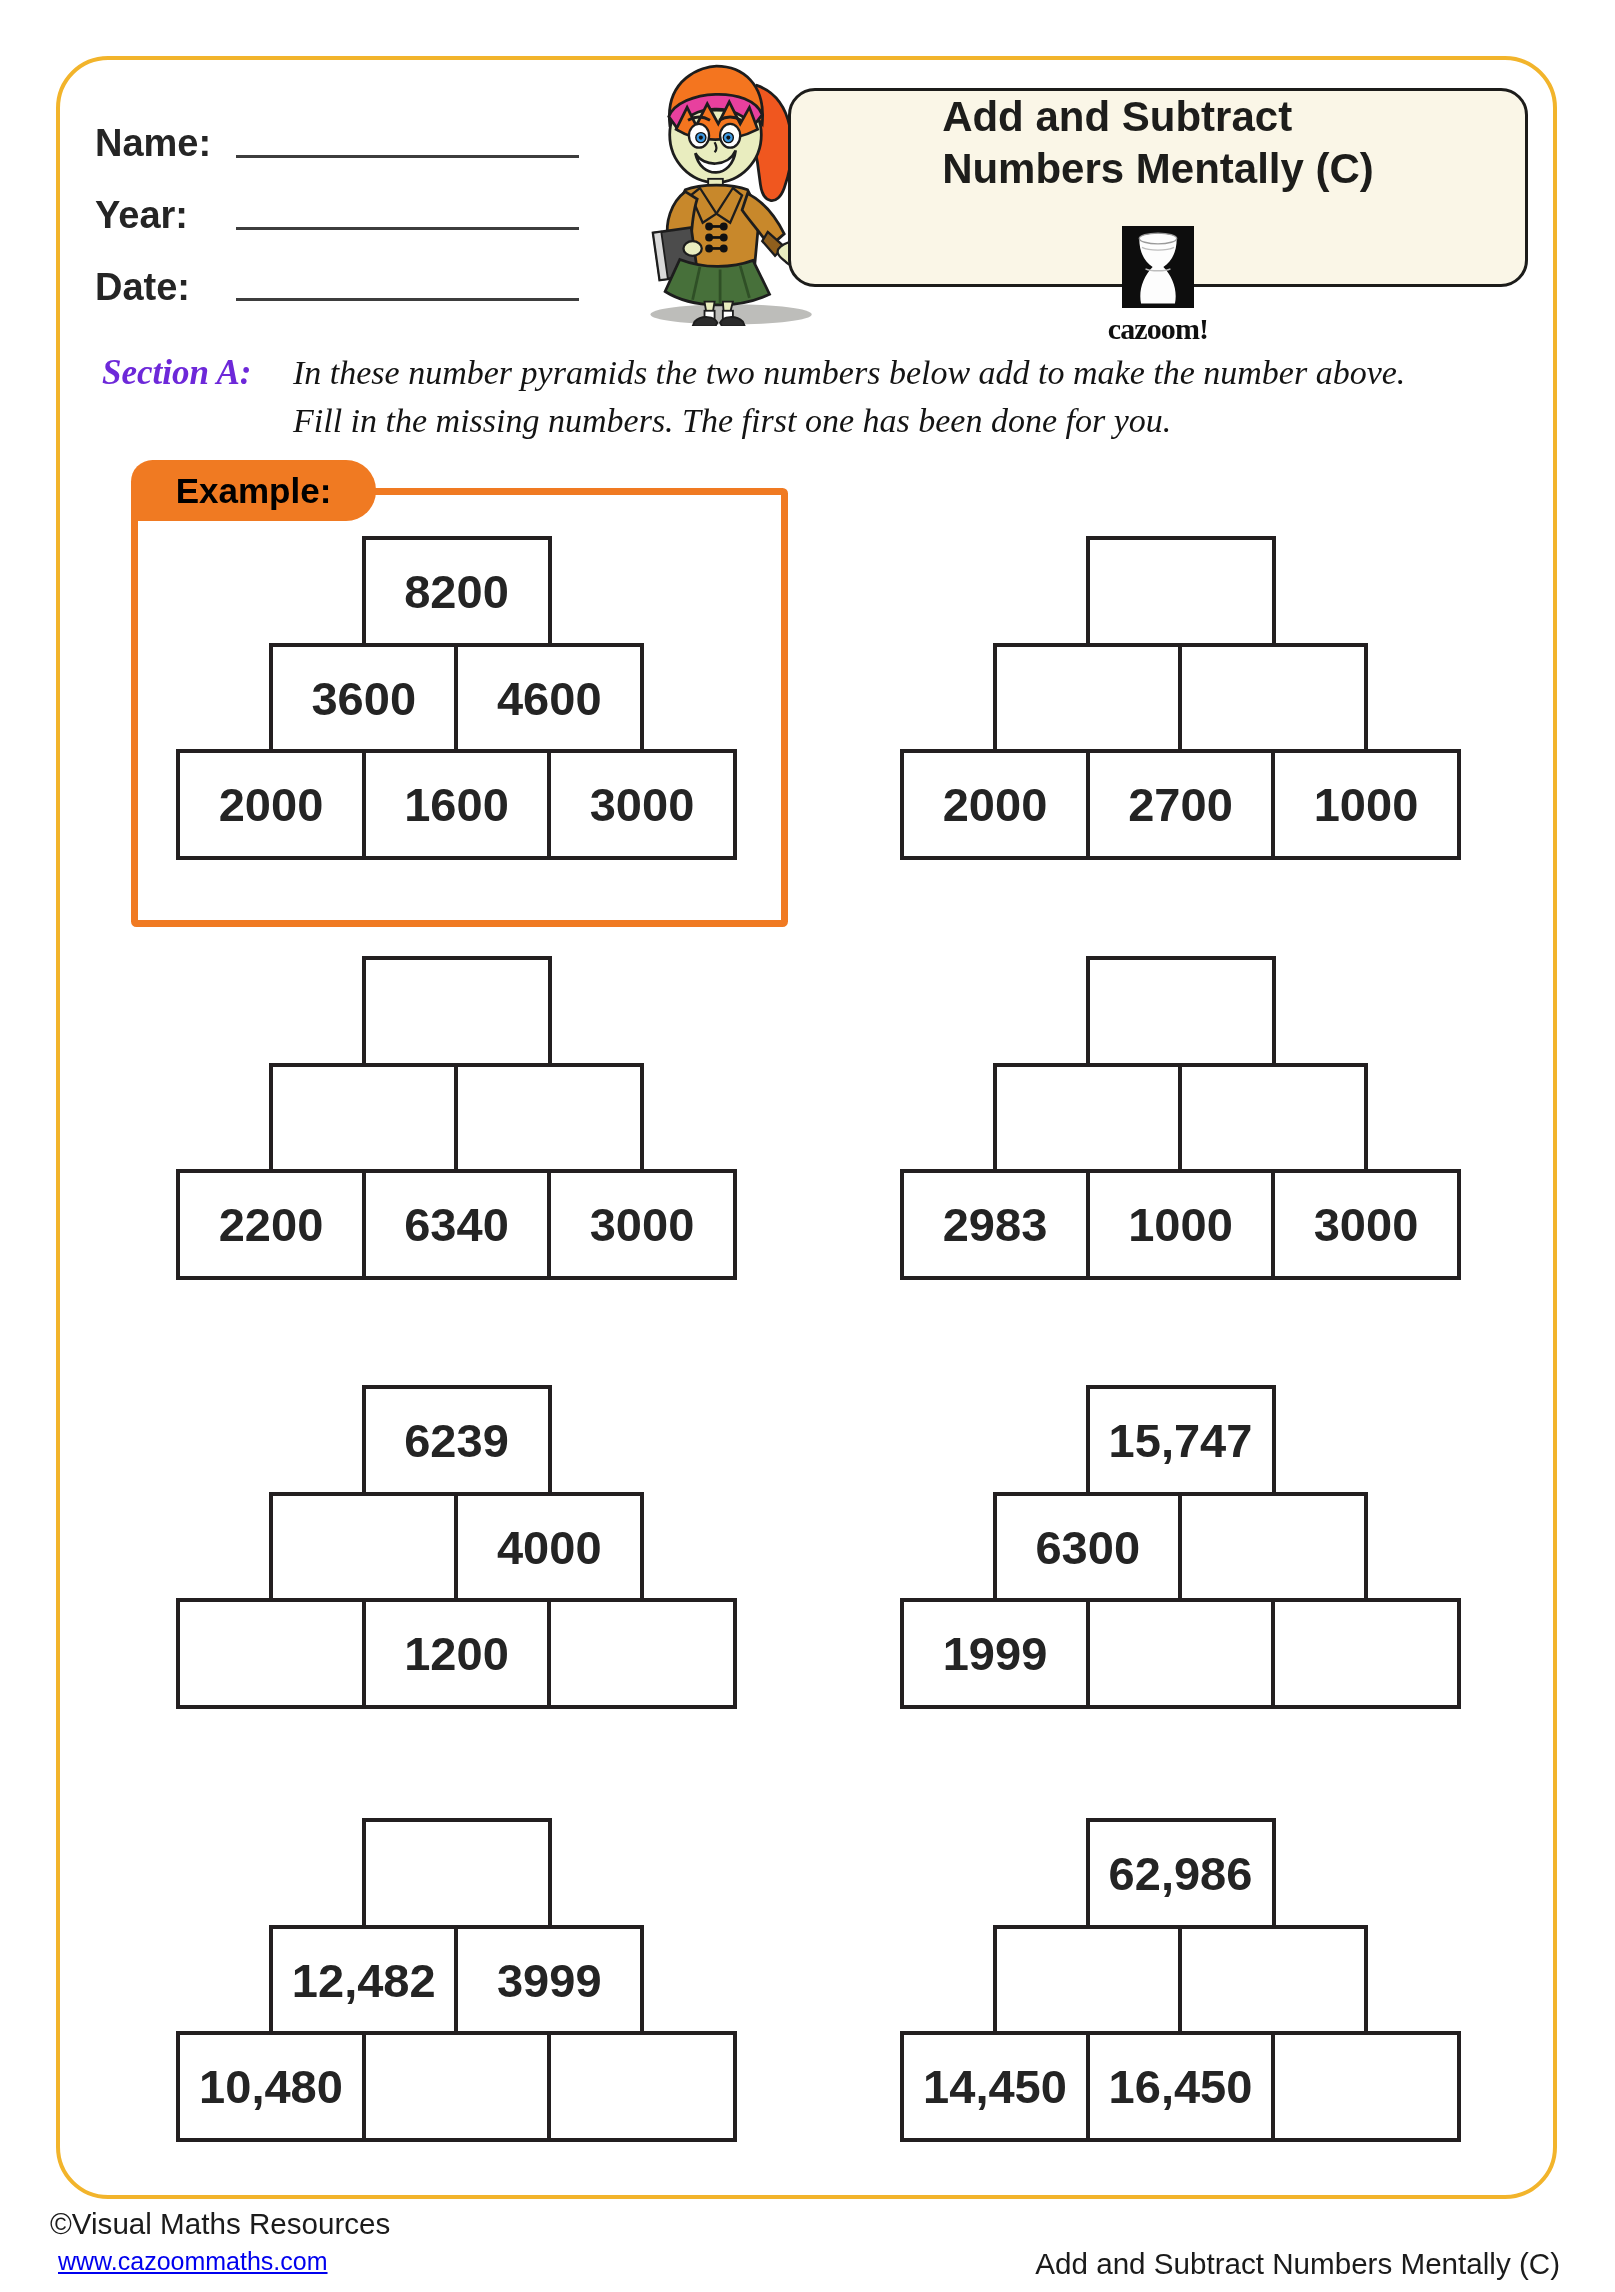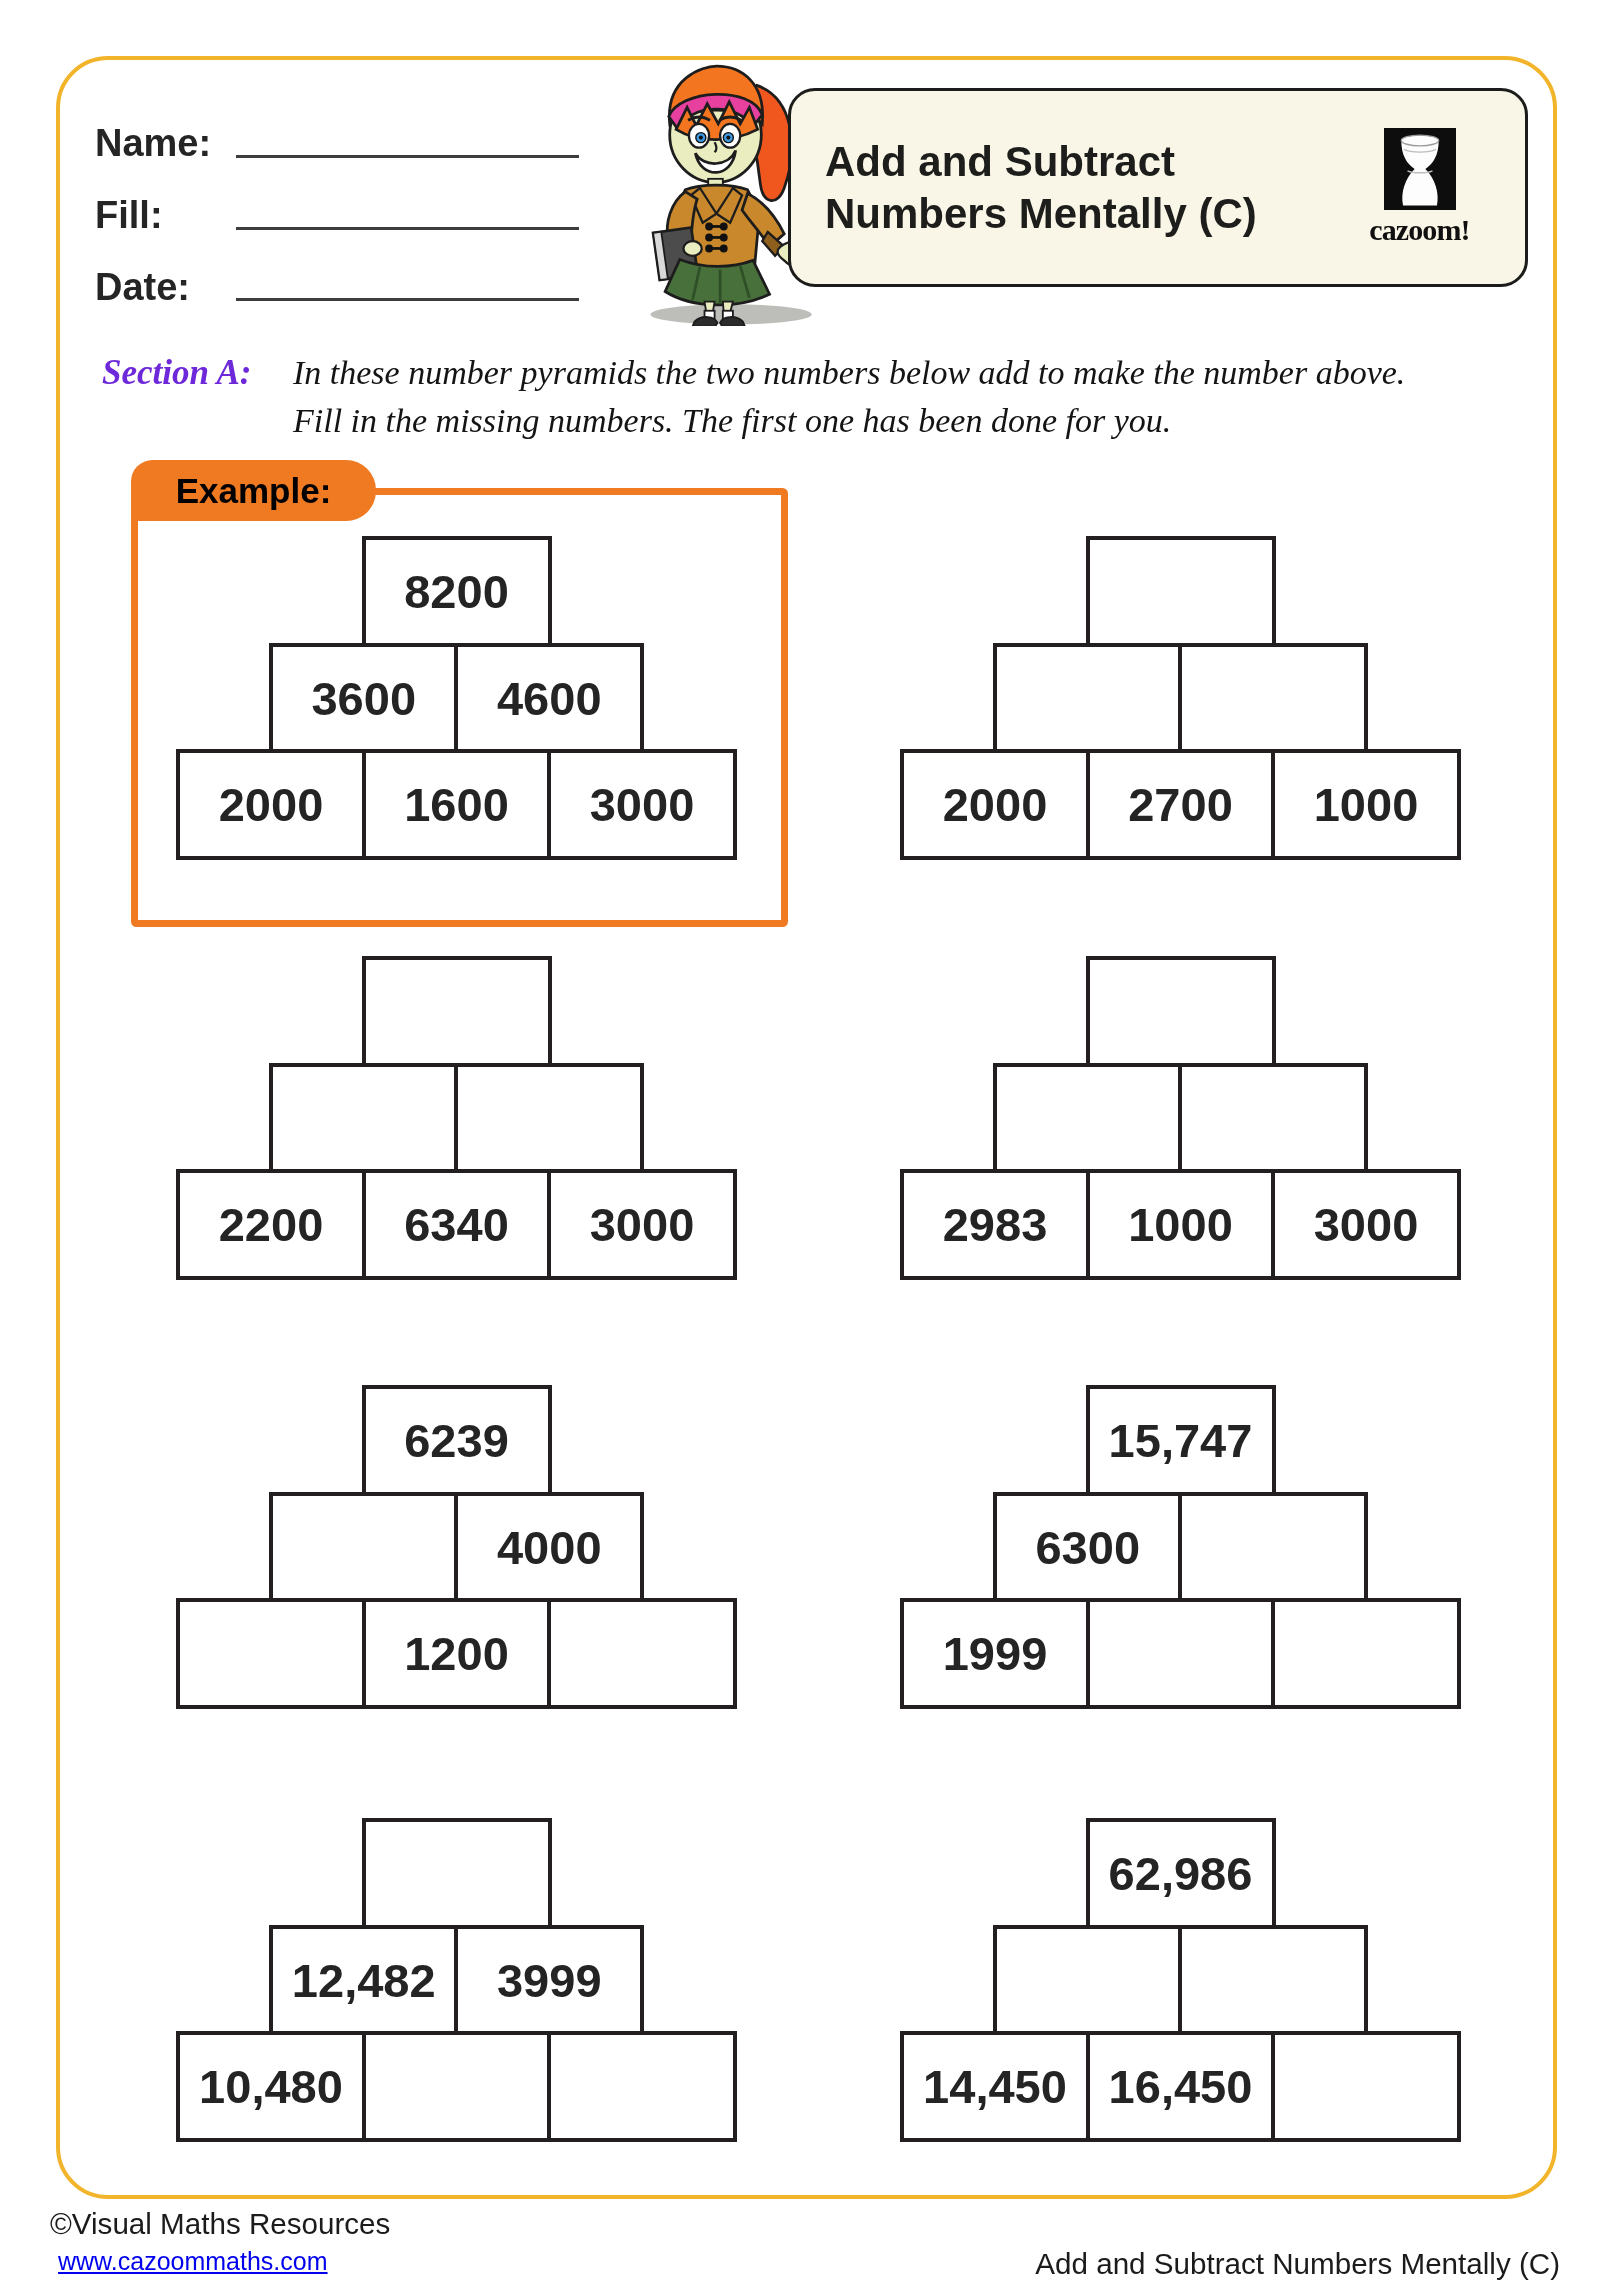--- a/index.html
+++ b/index.html
@@ -20,21 +20,21 @@
   .write-line{
     position:absolute; left:236px; width:343px; height:2.7px; background:#3d3d3d;
   }
   .wl-name{ top:155px; } .wl-year{ top:227px; } .wl-date{ top:298px; }
   
   .girl{ position:absolute; left:612px; top:50px; width:229px; height:276px; }
   
   .title-box{
     position:absolute; left:788px; top:88px; width:740px; height:199px;
     background:#FAF6E7; border:3.6px solid #1c1c1a; border-radius:27px;
-    display:flex; align-items:center; padding:0 34px; gap:31px;
+    display:flex; align-items:center; padding:0 34px; gap:31px;flex-direction:column;
   }
   .title-text{ flex:1; font-weight:bold; font-size:42px; line-height:52px; color:#1d1d1b; }
   .logo{ display:flex; flex-direction:column; align-items:center; width:143px; }
   .logo-icon{ width:72px; height:82px; background:#0d0d0d; display:block; }
   .logo-text{
     font-family:"Liberation Serif", serif; font-weight:bold; font-size:30px;
     letter-spacing:-0.9px; color:#101010; margin-top:3.6px;
   }
   
   .section-label{
@@ -87,21 +87,21 @@
 </style>
 </head>
 <body>
 
 <div class="page">
 
   <div class="page-border"></div>
 
   <span class="field-label fl-name">Name:</span>
   <div class="write-line wl-name"></div>
-  <span class="field-label fl-year">Fill:</span>
+  <span class="field-label fl-year">Year:</span>
   <div class="write-line wl-year"></div>
   <span class="field-label fl-date">Date:</span>
   <div class="write-line wl-date"></div>
 
   <svg class="girl" viewBox="0 0 250 300" aria-hidden="true">
     <ellipse cx="130" cy="288" rx="88" ry="11" fill="#bdbdba"></ellipse>
 
     <path d="M158,38 C198,52 204,106 188,150 C181,170 165,168 162,146 C159,116 151,82 140,56 Z" fill="#F0571F" stroke="#1d1d1d" stroke-width="3"></path>
 
     <ellipse cx="113" cy="92" rx="50" ry="52" fill="#E9EDBF" stroke="#1d1d1d" stroke-width="3"></ellipse>

